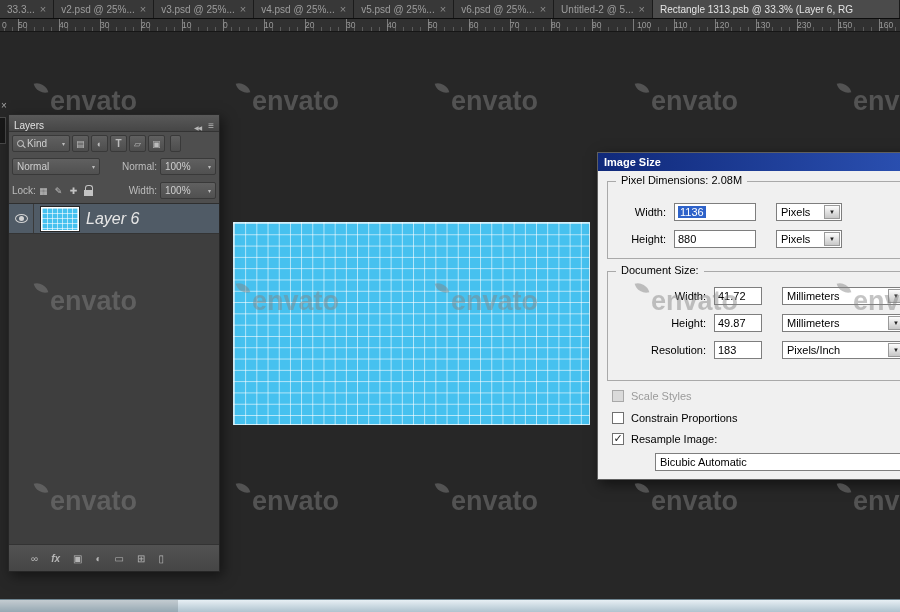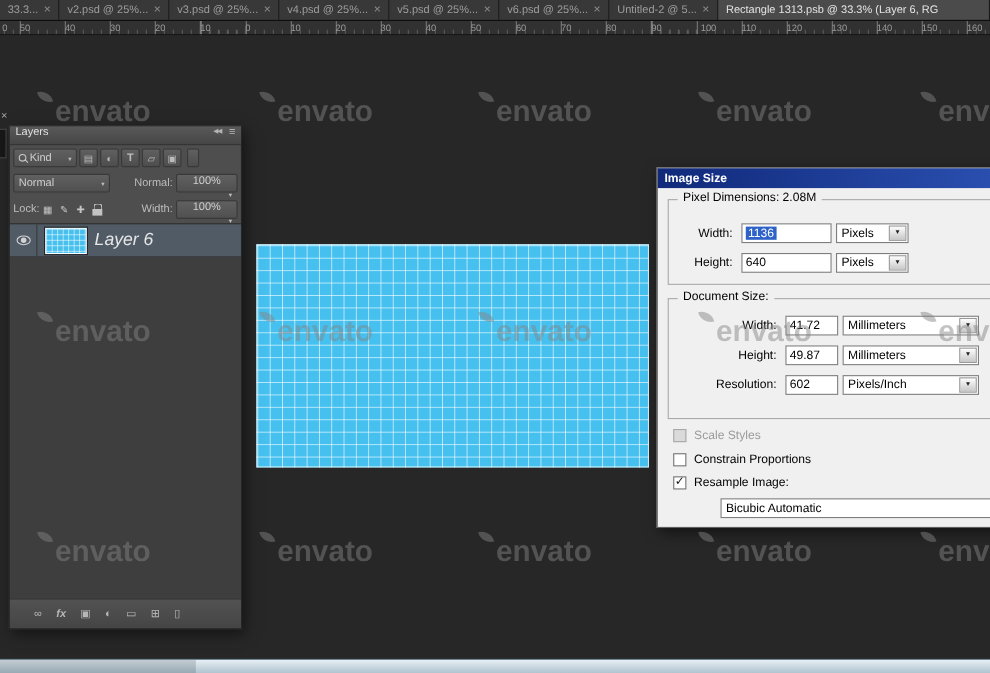--- a/index.html
+++ b/index.html
@@ -36,21 +36,21 @@
 
   
   .edge-x{position:absolute;left:1px;top:100px;font-size:10px;color:#a5a5a5;z-index:9;}
   .edge-tab{position:absolute;left:0;top:117px;width:6px;height:27px;background:#181818;
             border:1px solid #4a4a4a;border-left:none;z-index:9;}
 
   
   .panel{position:absolute;left:8px;top:114px;width:212px;height:458px;background:#4e4e4e;
          border:1px solid #262626;box-shadow:3px 4px 12px rgba(0,0,0,.5);z-index:9;
          color:#c9c9c9;font-size:10px;}
-  .p-head{height:17px;display:flex;align-items:flex-start;padding:0 5px;
+  .p-head{height:17px;display:flex;align-items:flex-end;padding:0 5px;
           background:linear-gradient(#595959,#464646);border-bottom:1px solid #333;}
   .p-title{font-size:10px;color:#e2e2e2;}
   .p-collapse{margin-left:auto;font-size:6px;color:#b5b5b5;letter-spacing:-1px;}
   .p-menu{margin-left:7px;font-size:10px;color:#b5b5b5;}
   .p-filter{display:flex;align-items:center;gap:2px;padding:3px;}
   .combo-dark{height:17px;background:linear-gradient(#606060,#505050);border:1px solid #393939;
               border-radius:2px;display:flex;align-items:center;padding:0 4px;gap:3px;color:#cfcfcf;}
   .kindc{width:58px;}
   .darr{margin-left:auto;font-size:6px;color:#bdbdbd;}
   .fbtn{width:17px;height:17px;flex:none;background:linear-gradient(#606060,#4d4d4d);
@@ -58,21 +58,21 @@
         justify-content:center;font-size:9px;color:#bcbcbc;}
   .fbtn.type{font-weight:bold;font-size:10px;}
   .fswitch{width:11px;margin-left:3px;}
   .mag{width:7px;height:7px;border:1px solid #c9c9c9;border-radius:50%;position:relative;flex:none;}
   .mag::after{content:"";position:absolute;width:4px;height:1px;background:#c9c9c9;
               right:-3px;bottom:-1px;transform:rotate(45deg);}
   .p-blend{display:flex;align-items:center;padding:3px;}
   .blendc{width:88px;}
   .plabel{font-size:10px;color:#bdbdbd;}
   .p-blend .plabel{margin-left:auto;}
-  .csmall{width:56px;margin-left:3px;flex-direction:column;}
+  .csmall{width:56px;margin-left:3px;}
   .p-lock{display:flex;align-items:center;padding:4px 3px 5px;border-bottom:1px solid #3a3a3a;justify-content:center;}
   .lkicon{width:15px;text-align:center;font-size:9px;color:#c3c3c3;}
   .p-lock .fill-label{margin-left:auto;}
   .padlock{position:relative;width:14px;height:13px;display:inline-block;}
   .padlock::before{content:"";position:absolute;left:4px;top:1px;width:6px;height:5px;
                    border:1px solid #c3c3c3;border-bottom:none;border-radius:3px 3px 0 0;}
   .padlock::after{content:"";position:absolute;left:3px;top:6px;width:9px;height:6px;background:#c3c3c3;}
   .p-list{position:absolute;left:0;right:0;top:88px;bottom:27px;background:#3e3e3e;
           border-top:1px solid #2f2f2f;}
   .layer-row{height:30px;display:flex;align-items:center;border-bottom:1px solid #343434;}
@@ -107,21 +107,21 @@
   .grp2 .frow.first{margin-top:14px;}
   .flabel{text-align:right;margin-right:8px;}
   .grp1 .flabel{width:50px;}
   .grp2 .flabel{width:90px;}
   .tbox{display:flex;align-items:center;height:18px;padding:0 3px;background:#fff;
         border:1px solid #7e7e7e;font-size:11px;}
   .grp1 .tbox{width:82px;}
   .grp2 .tbox{width:48px;}
   .sel{background:#2e62c9;color:#fff;padding:0 2px;}
   .combo{position:relative;height:18px;background:#fff;border:1px solid #7e7e7e;
-         display:flex;align-items:center;padding-left:4px;margin-left:4px;font-size:11px;}
+         display:flex;align-items:center;padding-left:4px;margin-left:20px;font-size:11px;}
   .grp1 .combo{width:66px;}
   .grp2 .combo{width:124px;}
   .cbtn{position:absolute;right:1px;top:1px;bottom:1px;width:16px;
         background:linear-gradient(#fdfdfd,#c7c7c7);border:1px solid #9a9a9a;
         display:flex;align-items:center;justify-content:center;}
   .cbtn .arr{font-size:6px;color:#222;}
   .cbrow{position:absolute;left:14px;display:flex;align-items:center;gap:7px;height:14px;}
   .cbox{width:12px;height:12px;background:#fff;border:1px solid #707070;flex:none;
         display:flex;align-items:center;justify-content:center;}
   .check{display:none;font-size:11px;line-height:1;color:#1a1a1a;margin-top:-1px;}
@@ -195,21 +195,21 @@
       <span class="ruler-num" style="left: 387px;">40</span>
       <span class="ruler-num" style="left: 428px;">50</span>
       <span class="ruler-num" style="left: 469px;">60</span>
       <span class="ruler-num" style="left: 510px;">70</span>
       <span class="ruler-num" style="left: 551px;">80</span>
       <span class="ruler-num" style="left: 592px;">90</span>
       <span class="ruler-num" style="left: 637px;">100</span>
       <span class="ruler-num" style="left: 674px;">110</span>
       <span class="ruler-num" style="left: 715px;">120</span>
       <span class="ruler-num" style="left: 756px;">130</span>
-      <span class="ruler-num" style="left: 797px;">140</span>
+      <span class="ruler-num" style="left: 797px;">230</span>
       <span class="ruler-num" style="left: 838px;">150</span>
       <span class="ruler-num" style="left: 879px;">160</span>
     </div>
 
   <div class="canvas-rect" style="background-color: rgb(70, 193, 239);"></div>
 
   <span class="edge-x">×</span>
   <span class="edge-tab"></span>
 
   <div class="panel">
@@ -294,21 +294,21 @@
         <div class="combo">
           <span>Pixels</span>
           <span class="cbtn">
             <span class="arr">▼</span>
           </span>
         </div>
       </div>
       <div class="frow">
         <span class="flabel">Height:</span>
         <div class="tbox">
-          <span>640</span>
+          <span>880</span>
         </div>
         <div class="combo">
           <span>Pixels</span>
           <span class="cbtn">
             <span class="arr">▼</span>
           </span>
         </div>
       </div>
     </div>
 
@@ -334,21 +334,21 @@
         <div class="combo">
           <span>Millimeters</span>
           <span class="cbtn">
             <span class="arr">▼</span>
           </span>
         </div>
       </div>
       <div class="frow">
         <span class="flabel">Resolution:</span>
         <div class="tbox">
-          <span>602</span>
+          <span>183</span>
         </div>
         <div class="combo">
           <span>Pixels/Inch</span>
           <span class="cbtn">
             <span class="arr">▼</span>
           </span>
         </div>
       </div>
     </div>
 

